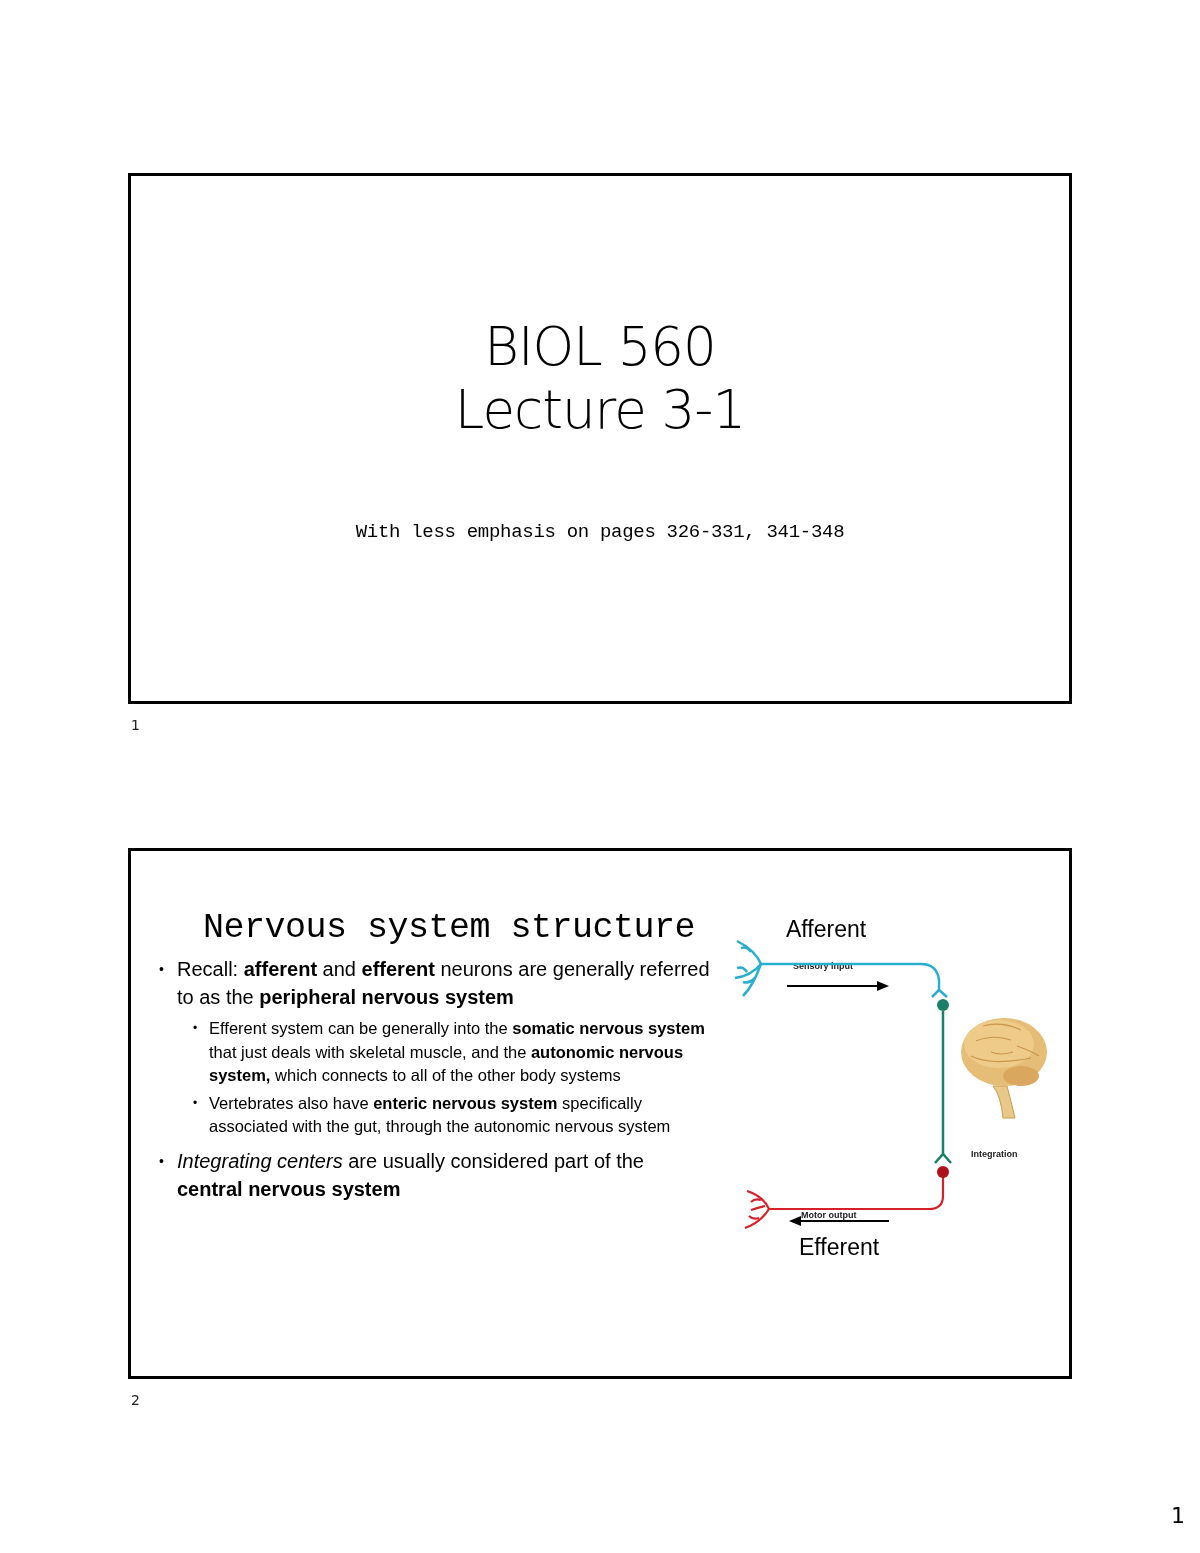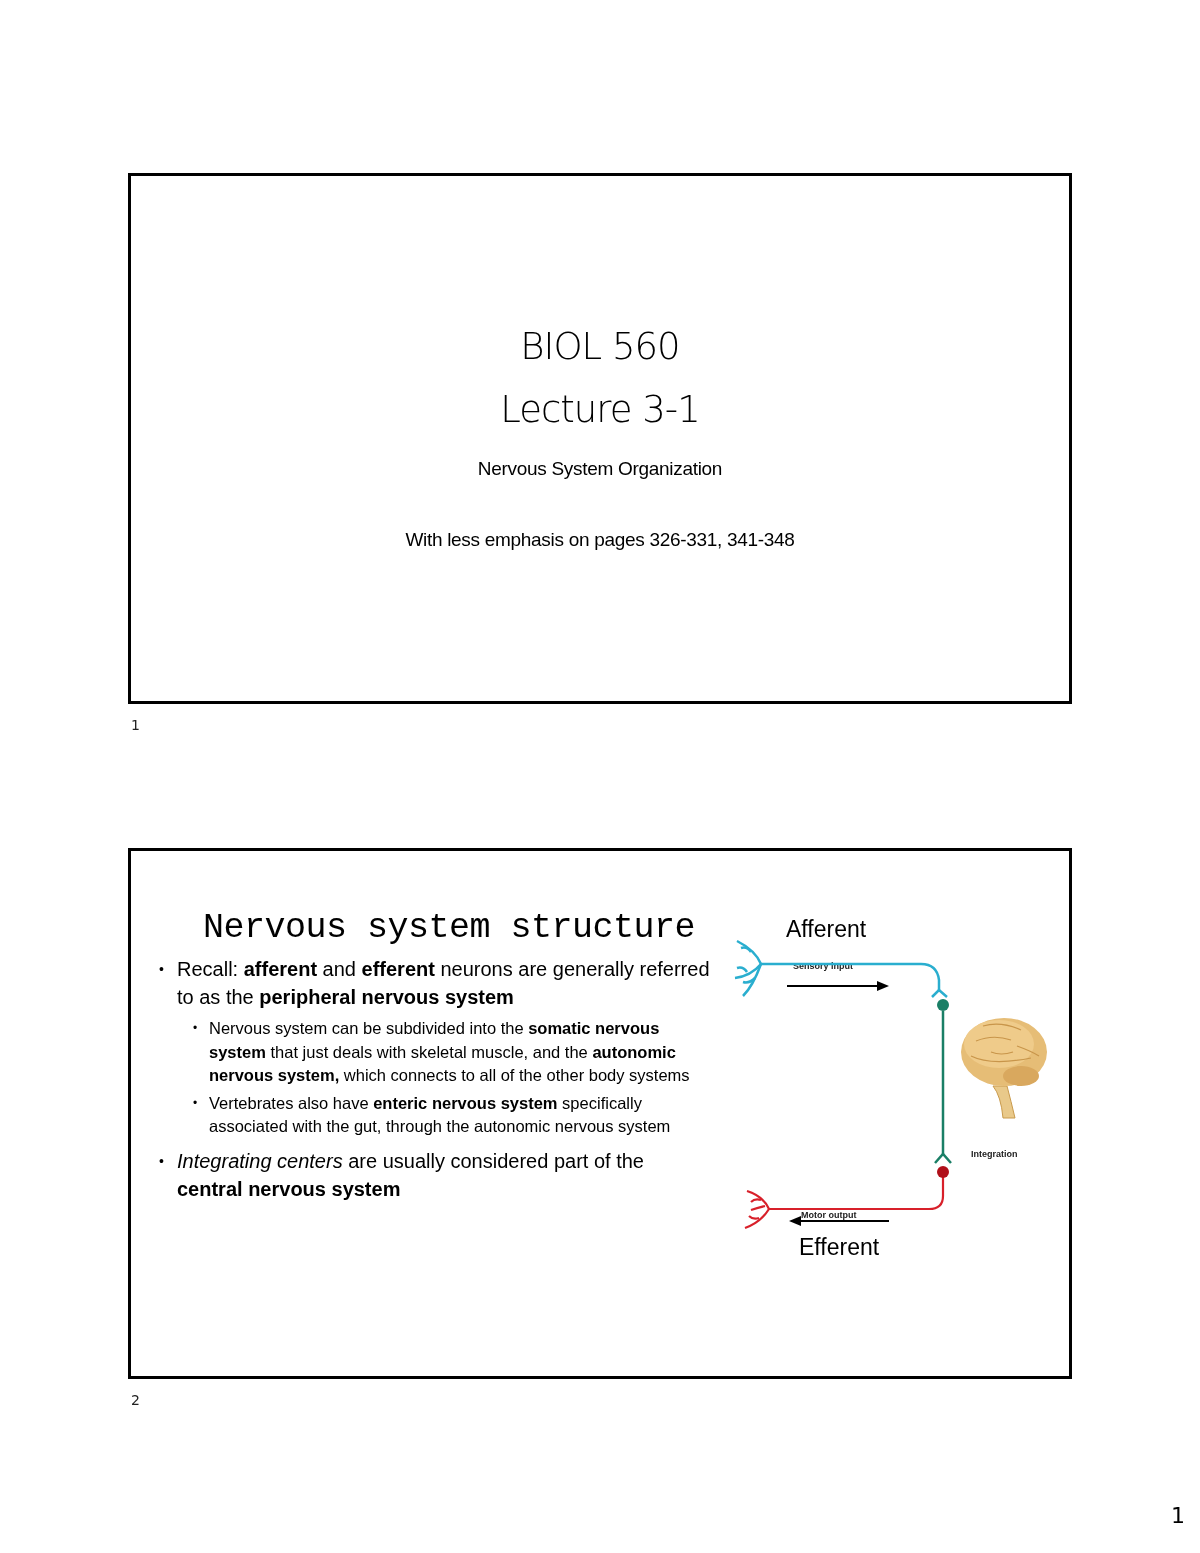--- a/index.html
+++ b/index.html
@@ -2,55 +2,54 @@
 <html><head>
 <meta charset="utf-8">
 <style>
   html, body { margin:0; padding:0; background:#ffffff; }
   body { width:1200px; height:1553px; position:relative; overflow:hidden; font-family:"Liberation Sans", sans-serif; color:#000; }
   .slide { position:absolute; left:128px; width:938px; border:3px solid #000; box-sizing:content-box; background:#fff; }
   #slide1 { top:173px; height:525px; }
   #slide2 { top:848px; height:525px; }
   .slide-num { position:absolute; left:131px; font-size:14px; font-family:"DejaVu Sans", sans-serif; color:#222; }
   .page-num { position:absolute; left:1171px; top:1503px; font-size:22px; font-family:"DejaVu Sans", sans-serif; }
-  .s1-title { position:absolute; left:0; right:0; text-align:center; font-family:"DejaVu Sans", sans-serif; font-weight:300; font-size:37px; line-height:62px; letter-spacing:-1px; }
+  .s1-title { position:absolute; left:0; right:0; text-align:center; font-family:"DejaVu Sans", sans-serif; font-weight:300; font-size:53px; line-height:62px; letter-spacing:-1px; }
   .s1-sub { position:absolute; left:0; right:0; text-align:center; font-family:"Liberation Sans", sans-serif; font-size:19px; line-height:36px; letter-spacing:-0.3px; }
   .s2-title { position:absolute; left:72px; top:28px; font-family:Liberation Mono, monospace; font-size:35px; font-weight:300; letter-spacing:-0.5px;margin-top:29px; }
   .bullets { position:absolute; left:22px; top:104px; width:560px; }
   .b1 { position:relative; padding-left:24px; font-size:20px; line-height:28px; font-family:"Liberation Sans", sans-serif; margin-bottom:2px; }
   .b1::before { content:"\2022"; position:absolute; left:6px; top:0; font-size:14px; }
   .b2 { position:relative; padding-left:56px; font-size:16.5px; line-height:23.5px; font-family:"Liberation Sans", sans-serif; margin-bottom:4px; }
   .b2::before { content:"\2022"; position:absolute; left:40px; top:0; font-size:12px; }
   .sub-list { margin:6px 0 8px 0; }
   b { font-weight:bold; }
   .diagram { position:absolute; left:600px; top:55px; width:335px; height:360px; }
   .lbl-big { position:absolute; font-family:"Liberation Sans", sans-serif; font-size:23px; }
   .lbl-small { position:absolute; font-family:"Liberation Sans", sans-serif; font-size:9px; font-weight:bold; color:#222;margin-top:10px; }
 </style>
 </head>
 <body>
 
 <div id="slide1" class="slide">
   <div class="s1-title" style="top:140px;">BIOL 560</div>
   <div class="s1-title" style="top:203px;">Lecture 3-1</div>
-  <div class="s1-sub" style="top:275px;">Nervous System Organization</div>
-  <div class="s1-sub" style="top:346px;">With less emphasis on pages 326-331, 341-348</div>
+  <div class="s1-sub" style="top:338px;font-family:Liberation Mono, monospace;">With less emphasis on pages 326-331, 341-348</div>
 </div>
 <div class="slide-num" style="top:717px;">1</div>
 
 <div id="slide2" class="slide">
   <div class="s2-title">Nervous system structure</div>
 
   <div class="bullets">
     <div class="b1">
       <span>Recall: </span><b>afferent</b><span> and </span><b>efferent</b><span> neurons are generally referred to as the </span><b>peripheral nervous system</b>
     </div>
     <div class="sub-list">
       <div class="b2">
-        <span>Nervous system can be subdivided into the </span><b>somatic nervous system</b><span> that just deals with skeletal muscle, and the </span><b>autonomic nervous system,</b><span> which connects to all of the other body systems</span>
+        <span>Efferent system can be generally into the </span><b>somatic nervous system</b><span> that just deals with skeletal muscle, and the </span><b>autonomic nervous system,</b><span> which connects to all of the other body systems</span>
       </div>
       <div class="b2">
         <span>Vertebrates also have </span><b>enteric nervous system</b><span> specifically associated with the gut, through the autonomic nervous system</span>
       </div>
     </div>
     <div class="b1">
       <i>Integrating centers</i><span> are usually considered part of the </span><b>central nervous system</b>
     </div>
   </div>
 

